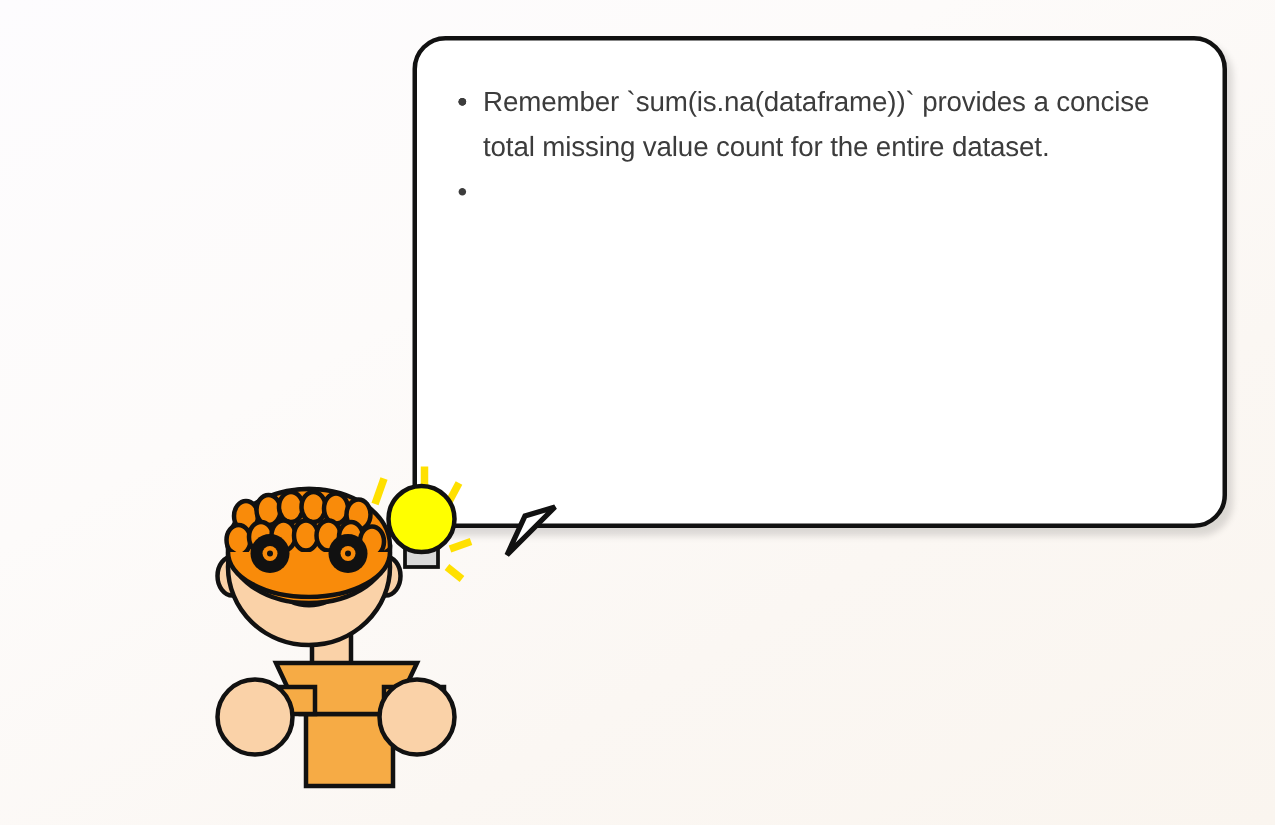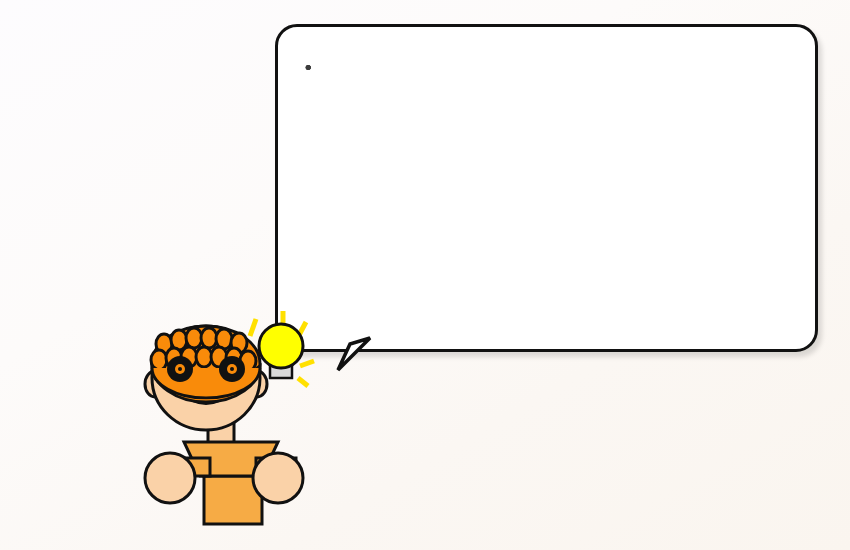--- a/index.html
+++ b/index.html
@@ -93,20 +93,21 @@
   <div id="speech-bubble">
     <ul id="bubble-list">
       <li>
         <span class="bullet-dot">•</span>
       </li>
       <li>
         <span class="bullet-dot">•</span>
       </li>
       <li>
         <span class="bullet-dot">•</span>
+        <span>Remember `sum(is.na(dataframe))` provides a concise total missing value count for the entire dataset.</span>
       </li>
       <li>
         <span class="bullet-dot">•</span>
       </li>
     </ul>
   </div>
 
   <svg id="bubble-tail" viewBox="0 0 60 40">
     <polygon points="40,2 8,34 20,8" fill="#ffffff" stroke="#111111" stroke-width="3.5" stroke-linejoin="miter"></polygon>
   </svg>

